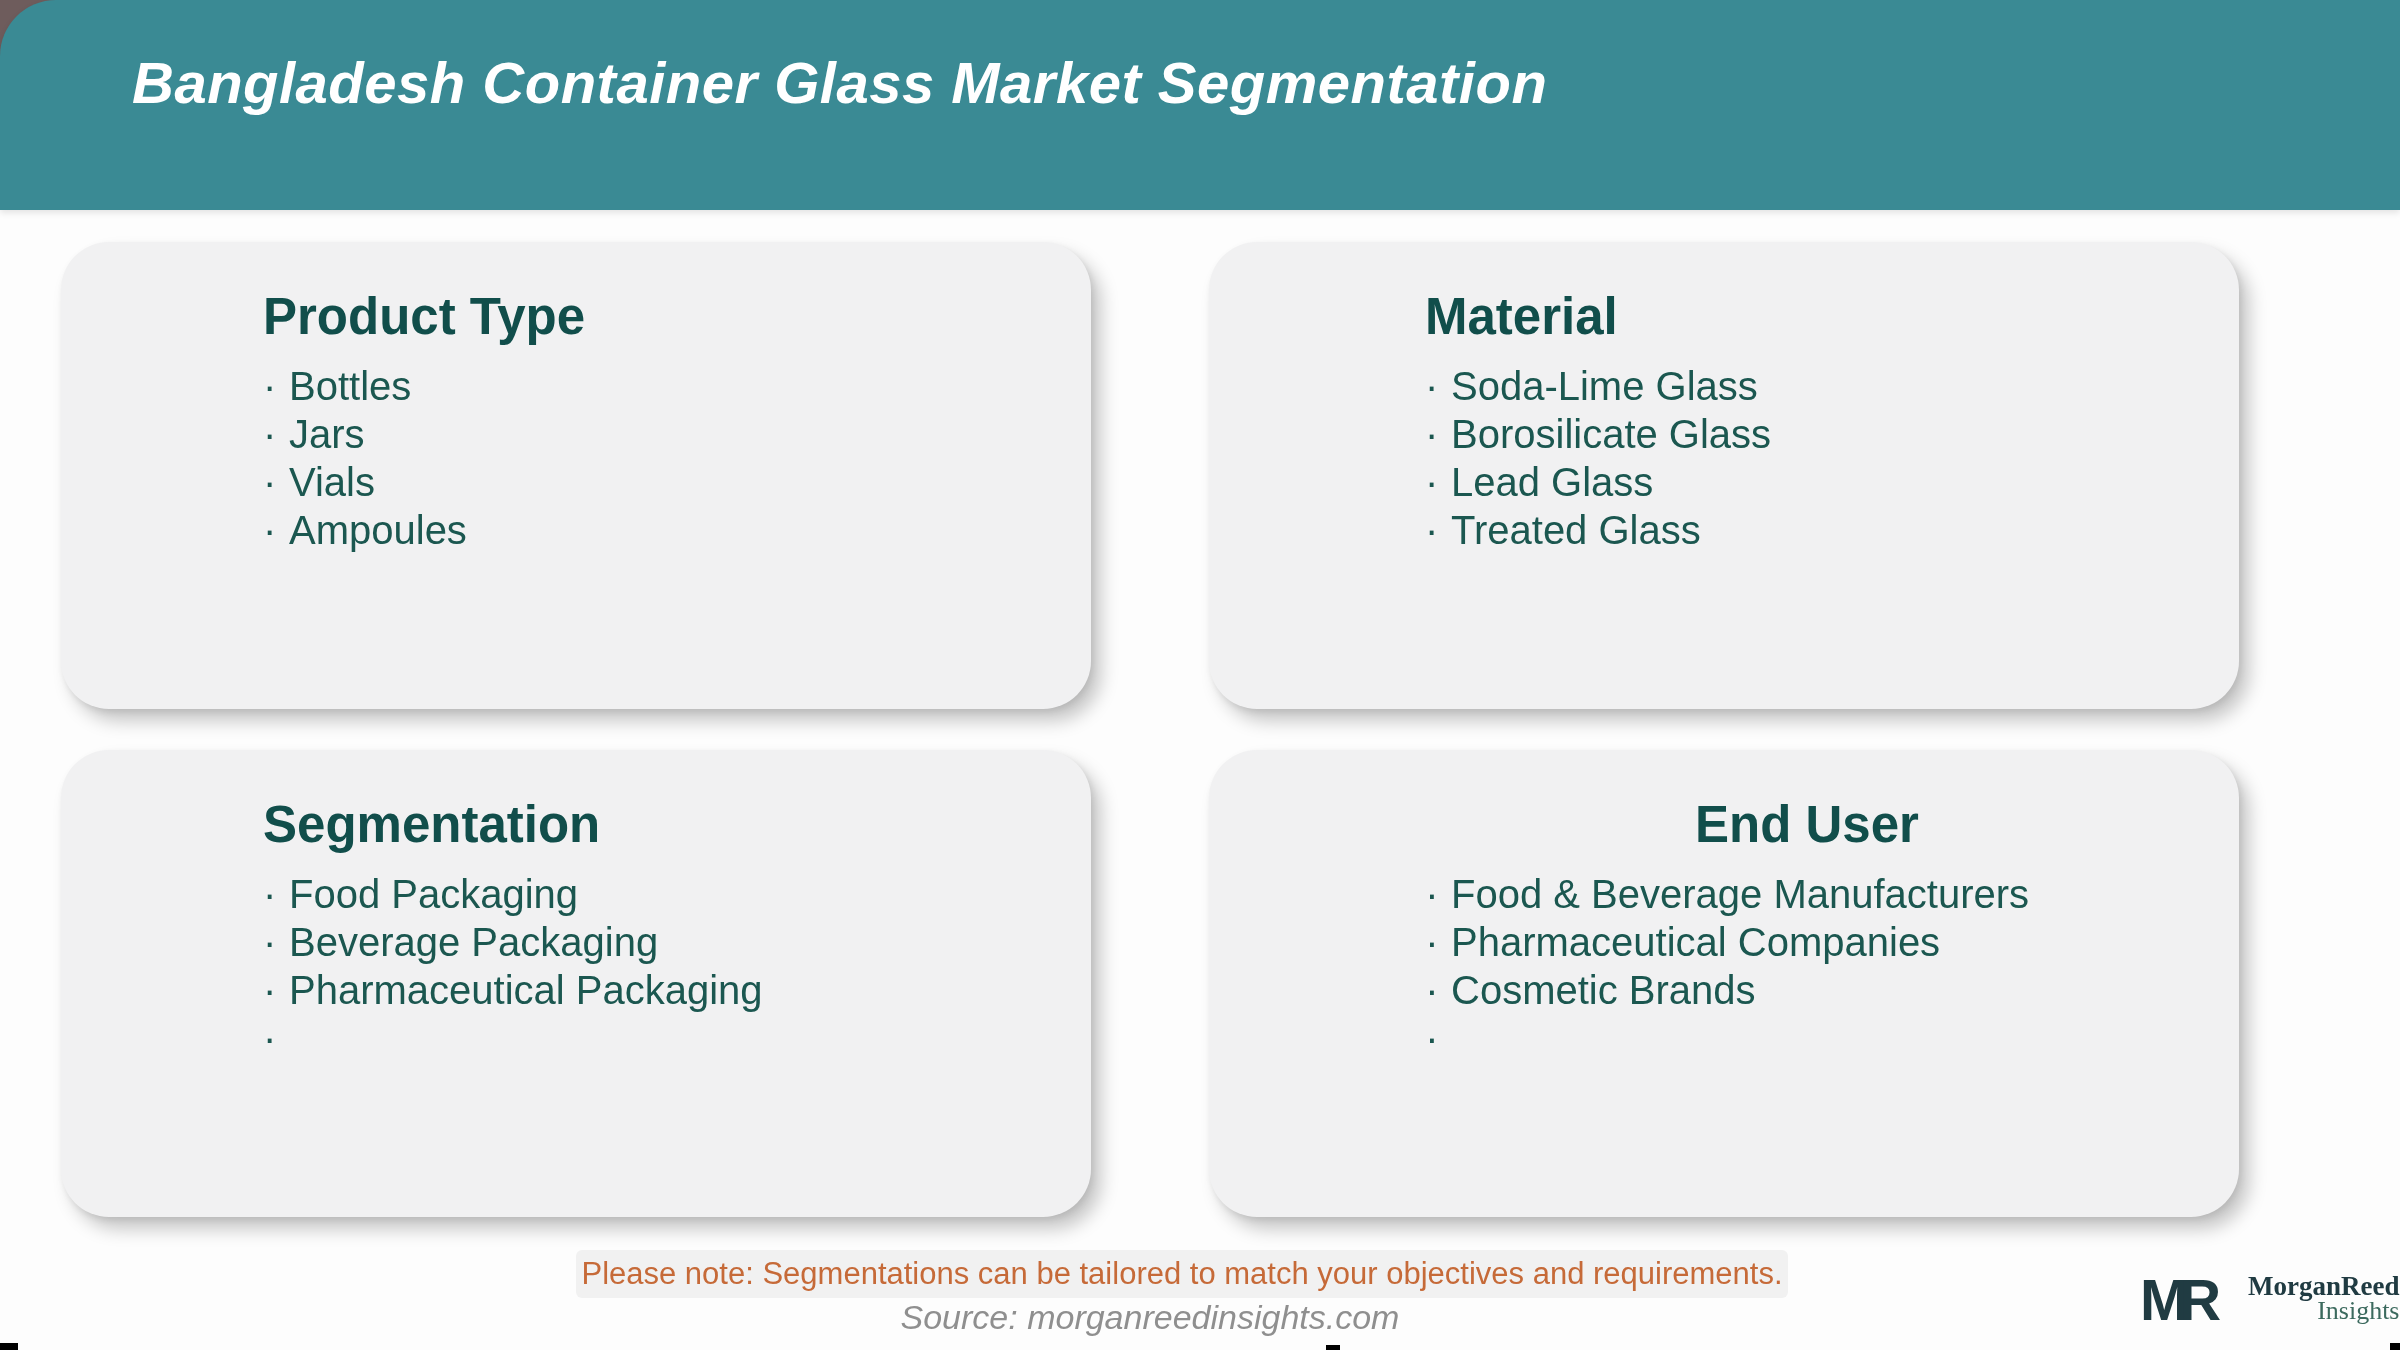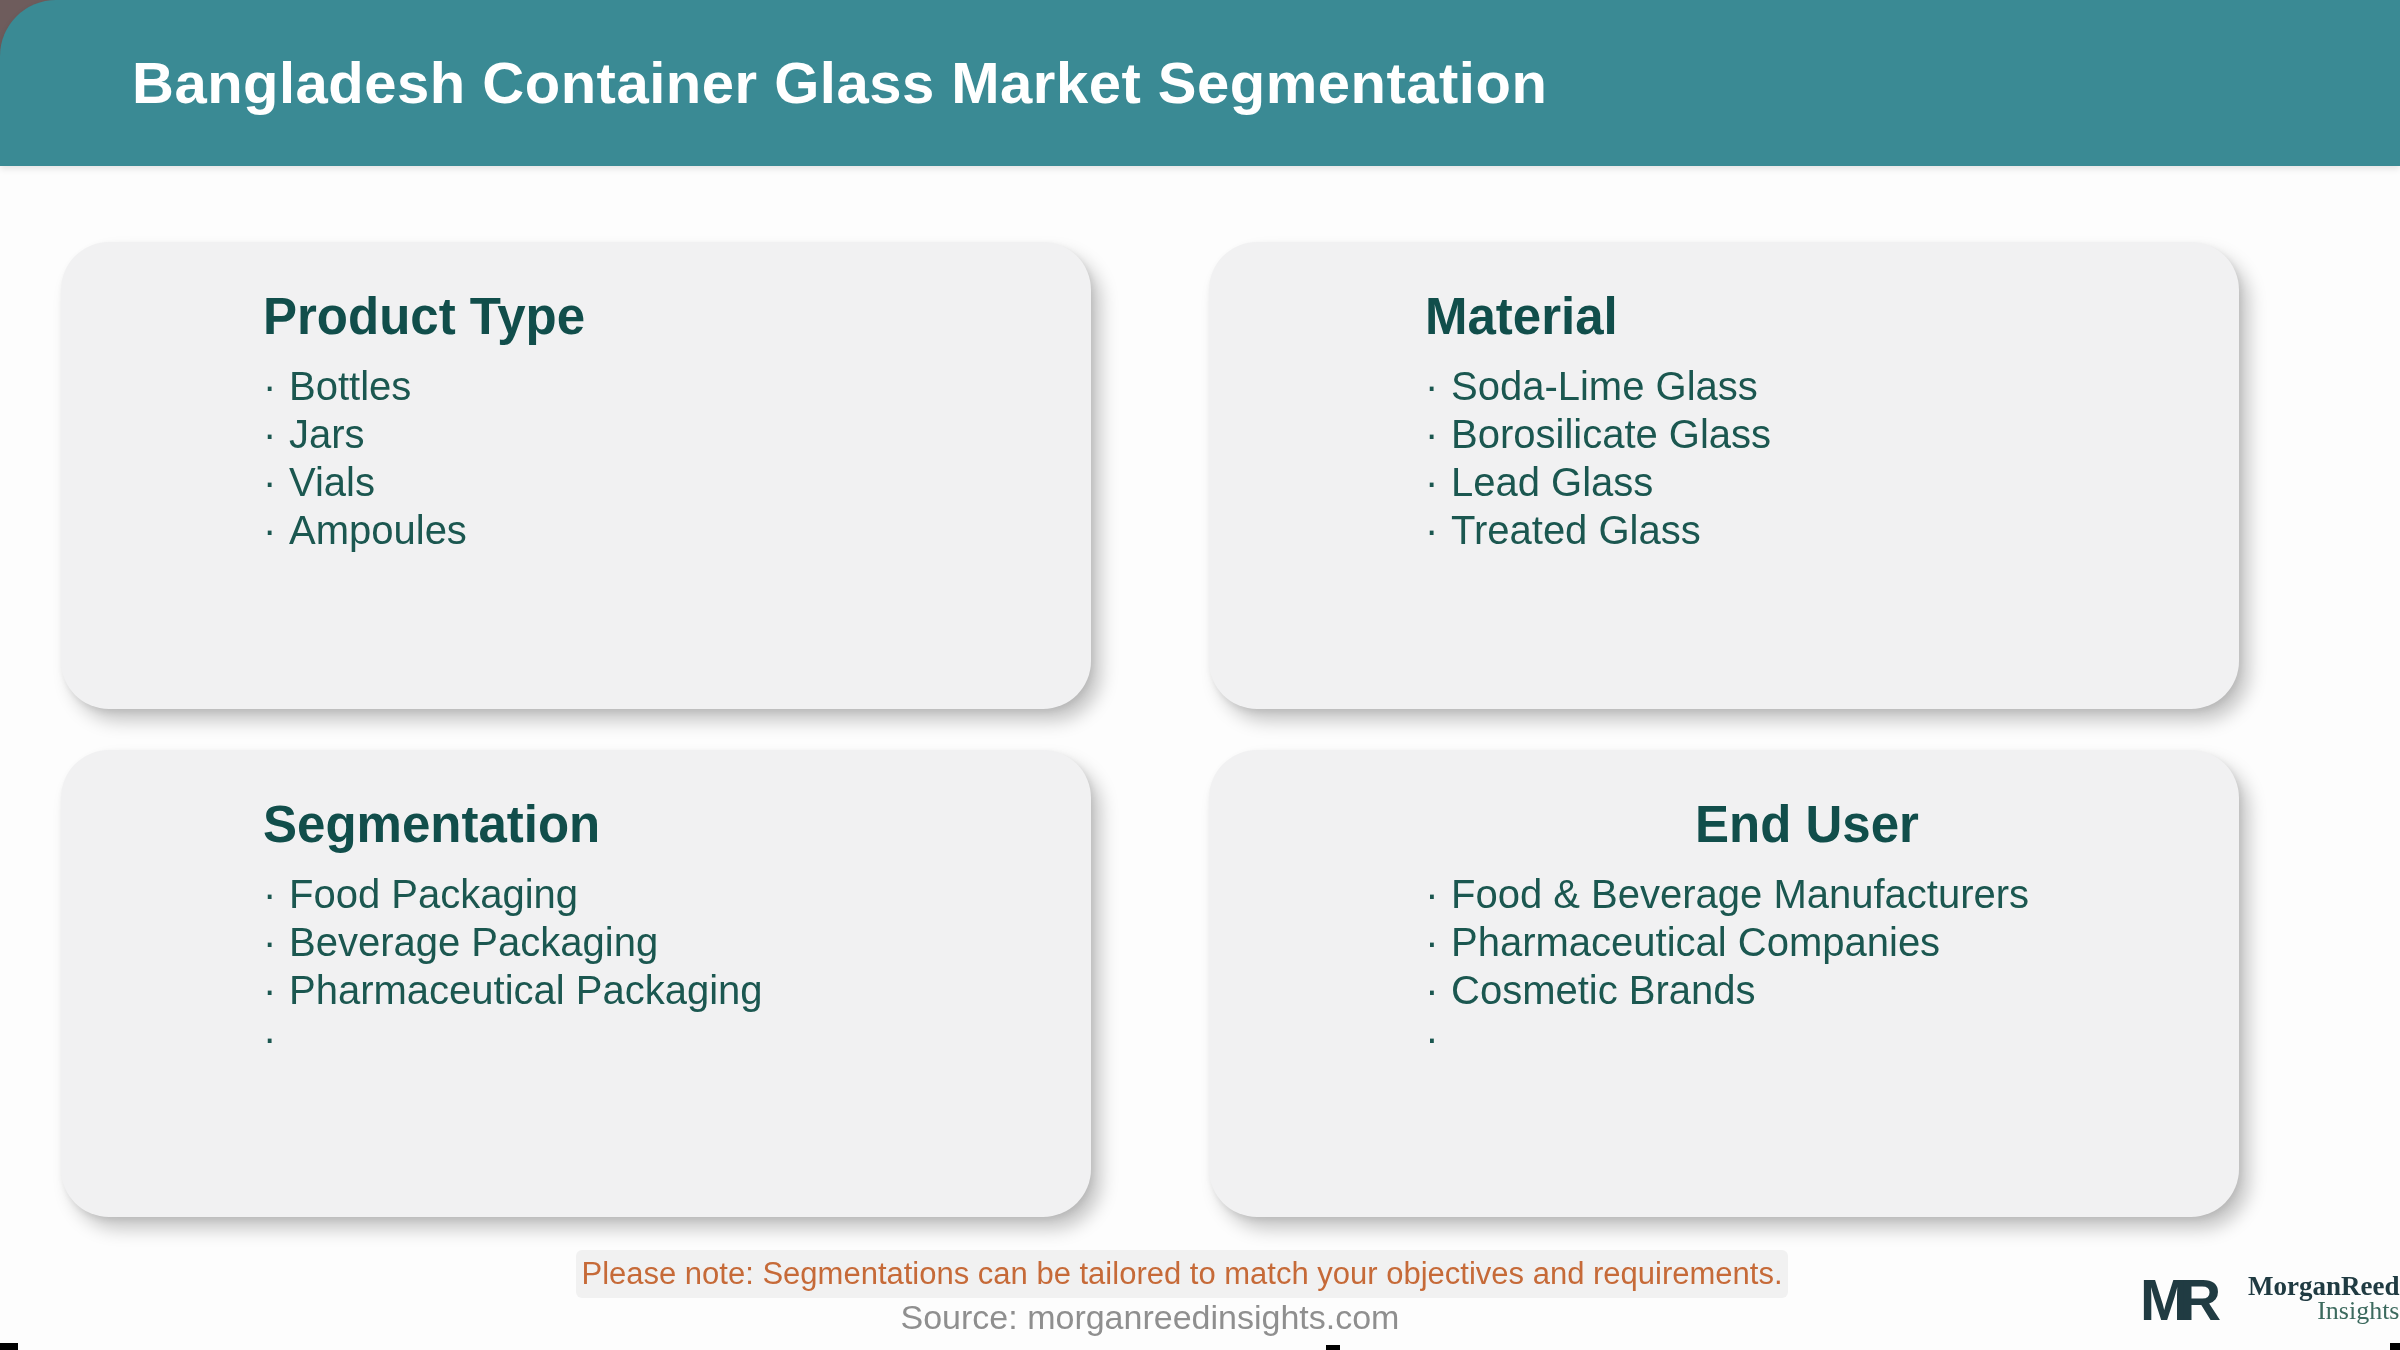--- a/index.html
+++ b/index.html
@@ -26,24 +26,25 @@
   }
   .page{position:absolute;inset:0;width:2400px;height:1350px;}
 
   
   .corner-artifact{
     position:absolute;left:0;top:0;width:56px;height:56px;
     background:var(--corner-artifact);
   }
 
   .header{
-    position:absolute;left:0;top:0;width:2400px;height:166px;
+    position:absolute;left:0;top:0;width:2400px;height:210px;
     background:var(--header-teal);
     border-top-left-radius:56px;
     box-shadow:0 3px 6px rgba(0,0,0,0.10);
+    font-style:italic;
   }
   .header h1{
     position:absolute;left:132px;top:0;height:166px;line-height:166px;
     font-size:58px;font-weight:700;letter-spacing:0.5px;
     color:var(--title-text);white-space:nowrap;
   }
 
   .card{
     position:absolute;width:1030px;height:467px;
     background:var(--card-bg);
@@ -74,21 +75,21 @@
     background:var(--note-bg);border-radius:6px;
     display:flex;align-items:center;justify-content:center;
   }
   .note-bar span{
     font-size:31px;color:var(--note-text);white-space:nowrap;
   }
 
   .source-line{
     position:absolute;left:750px;top:1297px;width:800px;height:40px;
     text-align:center;font-size:34px;line-height:40px;
-    color:var(--source-text);white-space:nowrap;
+    color:var(--source-text);white-space:nowrap;font-style:italic;
   }
 
   .logo{
     position:absolute;left:2140px;top:1272px;
     display:flex;align-items:center;
   }
   .logo svg{display:block;}
   .logo-mono-text{
     font-family:"Liberation Sans","DejaVu Sans",sans-serif;
     font-weight:700;fill:var(--logo-dark);letter-spacing:-9px;

